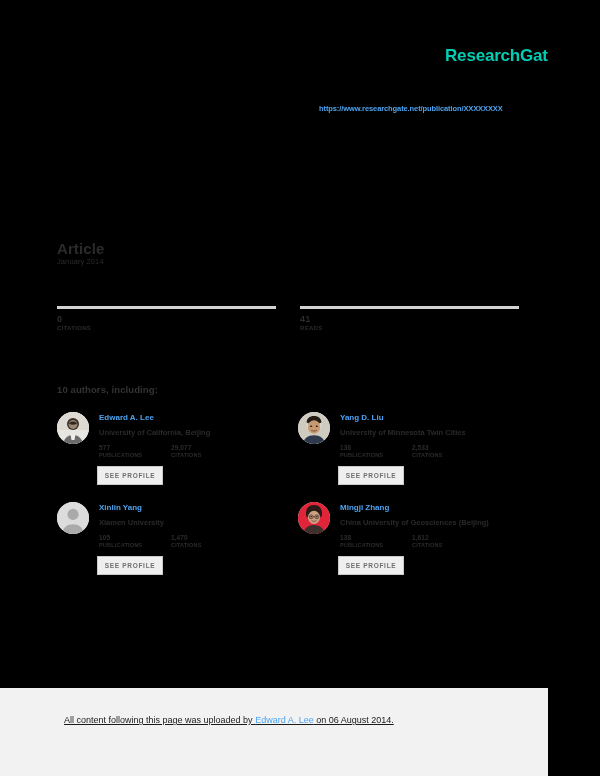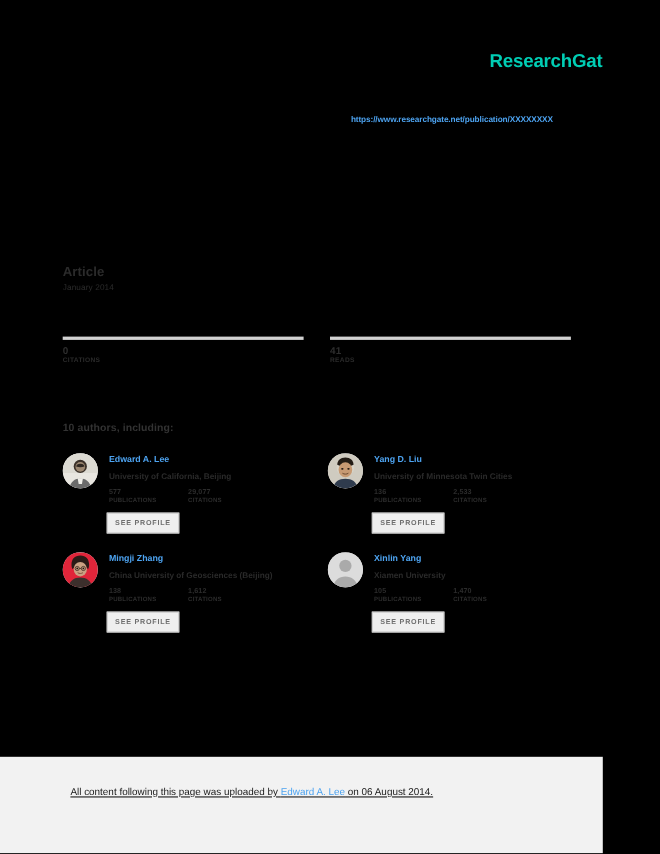--- a/index.html
+++ b/index.html
@@ -54,21 +54,21 @@
     color: #4da3f0;
     white-space: nowrap;
     padding-left: 20px;
   }
 
   
   .doc-type {
     position: absolute;
     left: 57px;
     top: 240px;
-    font-size: 12px;
+    font-size: 15px;
     font-weight: bold;
     color: #2b2b2b;
     letter-spacing: 0.1px;
   }
   .doc-date {
     position: absolute;
     left: 57px;
     top: 257px;
     font-size: 7.5px;
     font-weight: normal;
@@ -302,20 +302,43 @@
         </div>
         <div class="author-name">Yang D. Liu</div>
         <div class="author-affil">University of Minnesota Twin Cities</div>
         <div class="author-stats">
           <div class="a-stat">
             <div class="a-stat-val">136</div>
             <div class="a-stat-lbl">PUBLICATIONS</div>
           </div>
           <div class="a-stat">
             <div class="a-stat-val">2,533</div>
+            <div class="a-stat-lbl">CITATIONS</div>
+          </div>
+        </div>
+        <div class="see-profile">SEE PROFILE</div>
+      </div>
+
+      <div class="author">
+        <div class="author-avatar">
+          <svg width="32" height="32" viewBox="0 0 32 32" aria-hidden="true">
+            <rect width="32" height="32" fill="#dcdcdc"></rect>
+            <circle cx="16" cy="12.4" r="5.6" fill="#aaaaaa"></circle>
+            <path d="M4.8 32c1.1-6.6 5.4-9.8 11.2-9.8S26.1 25.4 27.2 32z" fill="#aaaaaa"></path>
+          </svg>
+        </div>
+        <div class="author-name">Xinlin Yang</div>
+        <div class="author-affil">Xiamen University</div>
+        <div class="author-stats">
+          <div class="a-stat">
+            <div class="a-stat-val">105</div>
+            <div class="a-stat-lbl">PUBLICATIONS</div>
+          </div>
+          <div class="a-stat">
+            <div class="a-stat-val">1,470</div>
             <div class="a-stat-lbl">CITATIONS</div>
           </div>
         </div>
         <div class="see-profile">SEE PROFILE</div>
       </div>
 
       <div class="author">
         <div class="author-avatar">
           <svg width="32" height="32" viewBox="0 0 32 32" aria-hidden="true">
             <rect width="32" height="32" fill="#e0253a"></rect>
@@ -338,43 +361,20 @@
             <div class="a-stat-lbl">PUBLICATIONS</div>
           </div>
           <div class="a-stat">
             <div class="a-stat-val">1,612</div>
             <div class="a-stat-lbl">CITATIONS</div>
           </div>
         </div>
         <div class="see-profile">SEE PROFILE</div>
       </div>
 
-      <div class="author">
-        <div class="author-avatar">
-          <svg width="32" height="32" viewBox="0 0 32 32" aria-hidden="true">
-            <rect width="32" height="32" fill="#dcdcdc"></rect>
-            <circle cx="16" cy="12.4" r="5.6" fill="#aaaaaa"></circle>
-            <path d="M4.8 32c1.1-6.6 5.4-9.8 11.2-9.8S26.1 25.4 27.2 32z" fill="#aaaaaa"></path>
-          </svg>
-        </div>
-        <div class="author-name">Xinlin Yang</div>
-        <div class="author-affil">Xiamen University</div>
-        <div class="author-stats">
-          <div class="a-stat">
-            <div class="a-stat-val">105</div>
-            <div class="a-stat-lbl">PUBLICATIONS</div>
-          </div>
-          <div class="a-stat">
-            <div class="a-stat-val">1,470</div>
-            <div class="a-stat-lbl">CITATIONS</div>
-          </div>
-        </div>
-        <div class="see-profile">SEE PROFILE</div>
-      </div>
-
     </div>
   </div>
 
   <div class="footer"></div>
 
   <div class="footer-line l1"><span>All content following this page was uploaded by </span><span class="footer-link">Edward A. Lee</span><span> on 06 August 2014.</span></div>
 
 
 </div>
 

